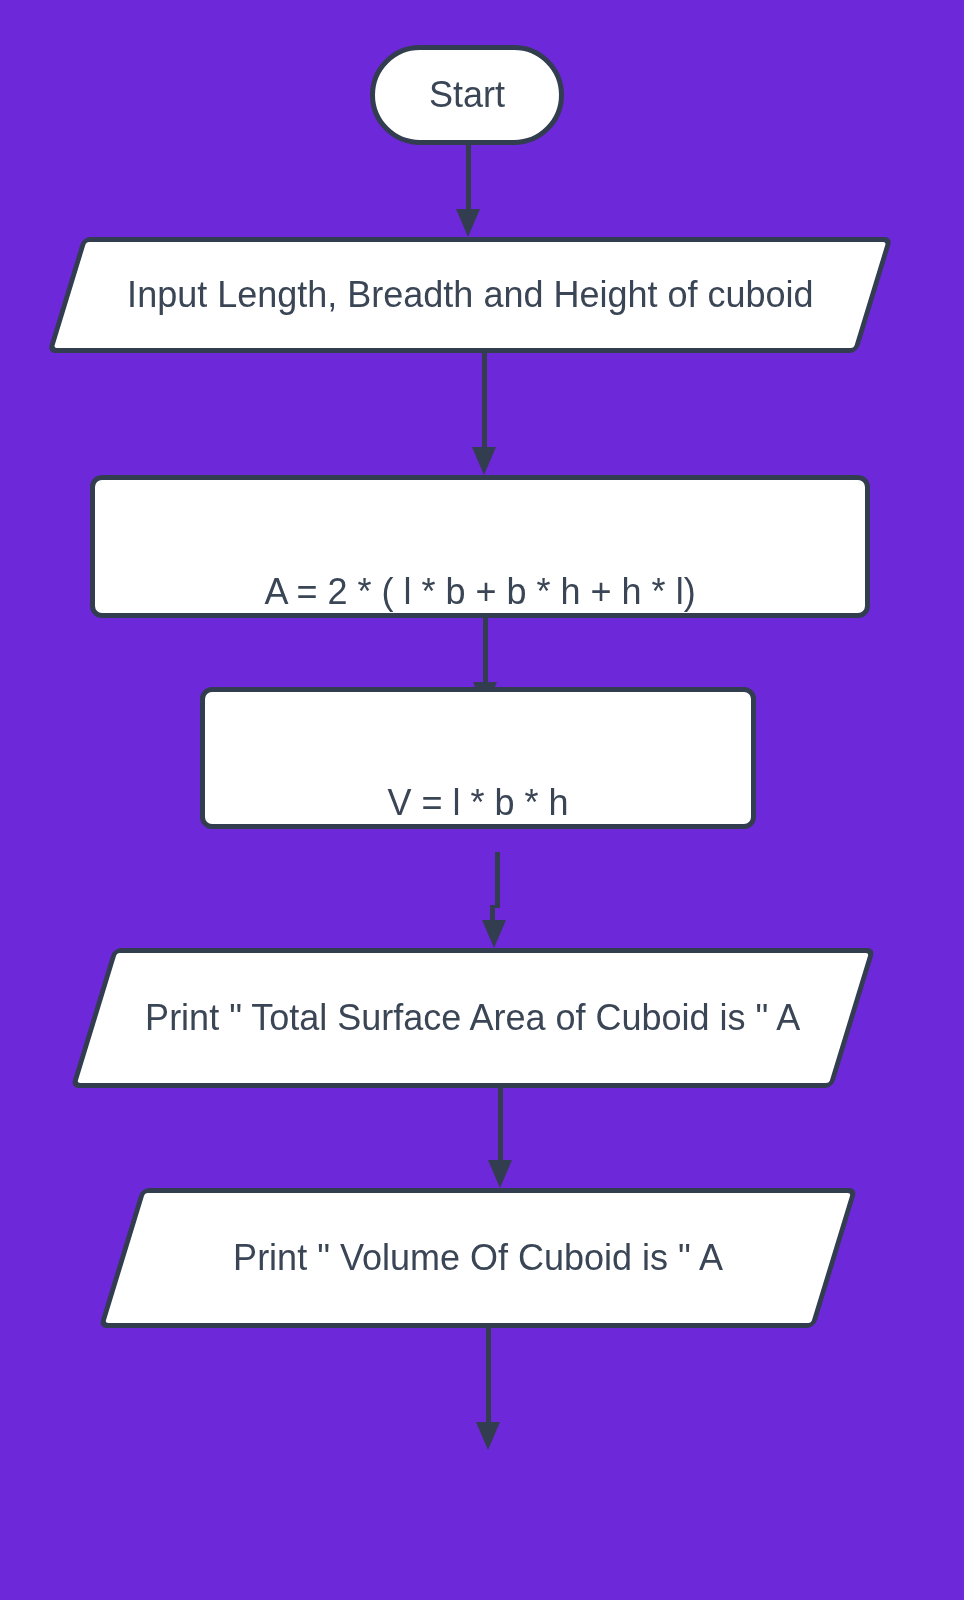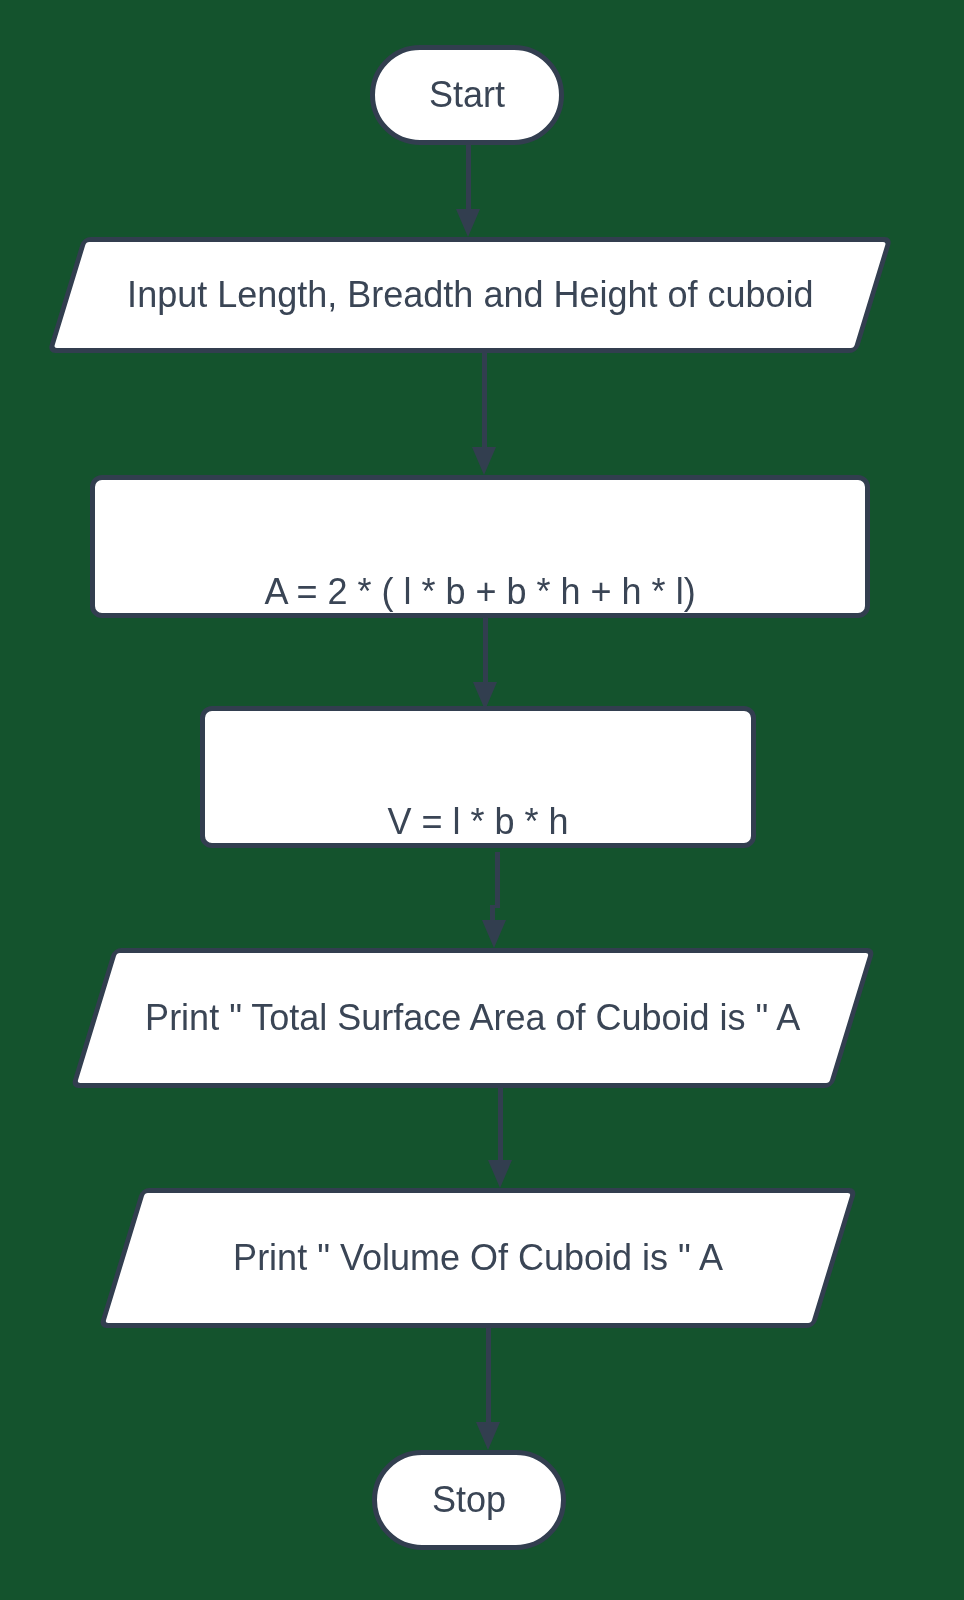--- a/index.html
+++ b/index.html
@@ -1,20 +1,20 @@
 <!DOCTYPE html>
 <html><head>
 <meta charset="utf-8">
 <style>
   html, body { margin: 0; padding: 0; background: #ffffff; }
   .canvas {
     position: relative;
     width: 964px;
     height: 1600px;
-    background: #14532d;
+    background: #6d28d9;
     font-family: "Liberation Sans", sans-serif;
     overflow: hidden;
   }
   .node {
     position: absolute;
     box-sizing: border-box;
     display: flex;
     align-items: center;
     justify-content: center;
     border: 5px solid #323e4f;
@@ -73,21 +73,21 @@
 
   <div class="node process" style="left:90px; top:475px; width:780px; height:143px;">
     <span class="label">A = 2 * ( l * b + b * h + h * l)</span>
   </div>
 
   <div class="arrow" style="left:473px; top:618px; width:24px; height:92px;">
     <div class="shaft centered" style="height:72px;"></div>
     <div class="head"></div>
   </div>
 
-  <div class="node process" style="left:200px; top:706px; width:556px; height:142px;">
+  <div class="node process" style="left:200px; top:687px; width:556px; height:142px;">
     <span class="label">V = l * b * h</span>
   </div>
 
   <div class="arrow" style="left:482px; top:852px; width:24px; height:96px;">
     <div class="shaft" style="left:13px; top:0; height:56px;"></div>
     <div class="shaft" style="left:8px; top:53px; height:19px;"></div>
     <div class="head"></div>
   </div>
 
   <div class="node io" style="left:92px; top:948px; width:762px; height:140px;">
@@ -101,17 +101,14 @@
 
   <div class="node io" style="left:120px; top:1188px; width:716px; height:140px;">
     <span class="label">Print " Volume Of Cuboid is " A</span>
   </div>
 
   <div class="arrow" style="left:476px; top:1328px; width:24px; height:122px;">
     <div class="shaft centered" style="height:102px;"></div>
     <div class="head"></div>
   </div>
 
-  <div class="node terminator" style="left:372px; top:1450px; width:194px; height:100px;">
-    <span class="label">Stop</span>
-  </div>
 
 </div>
 
 </body></html>

